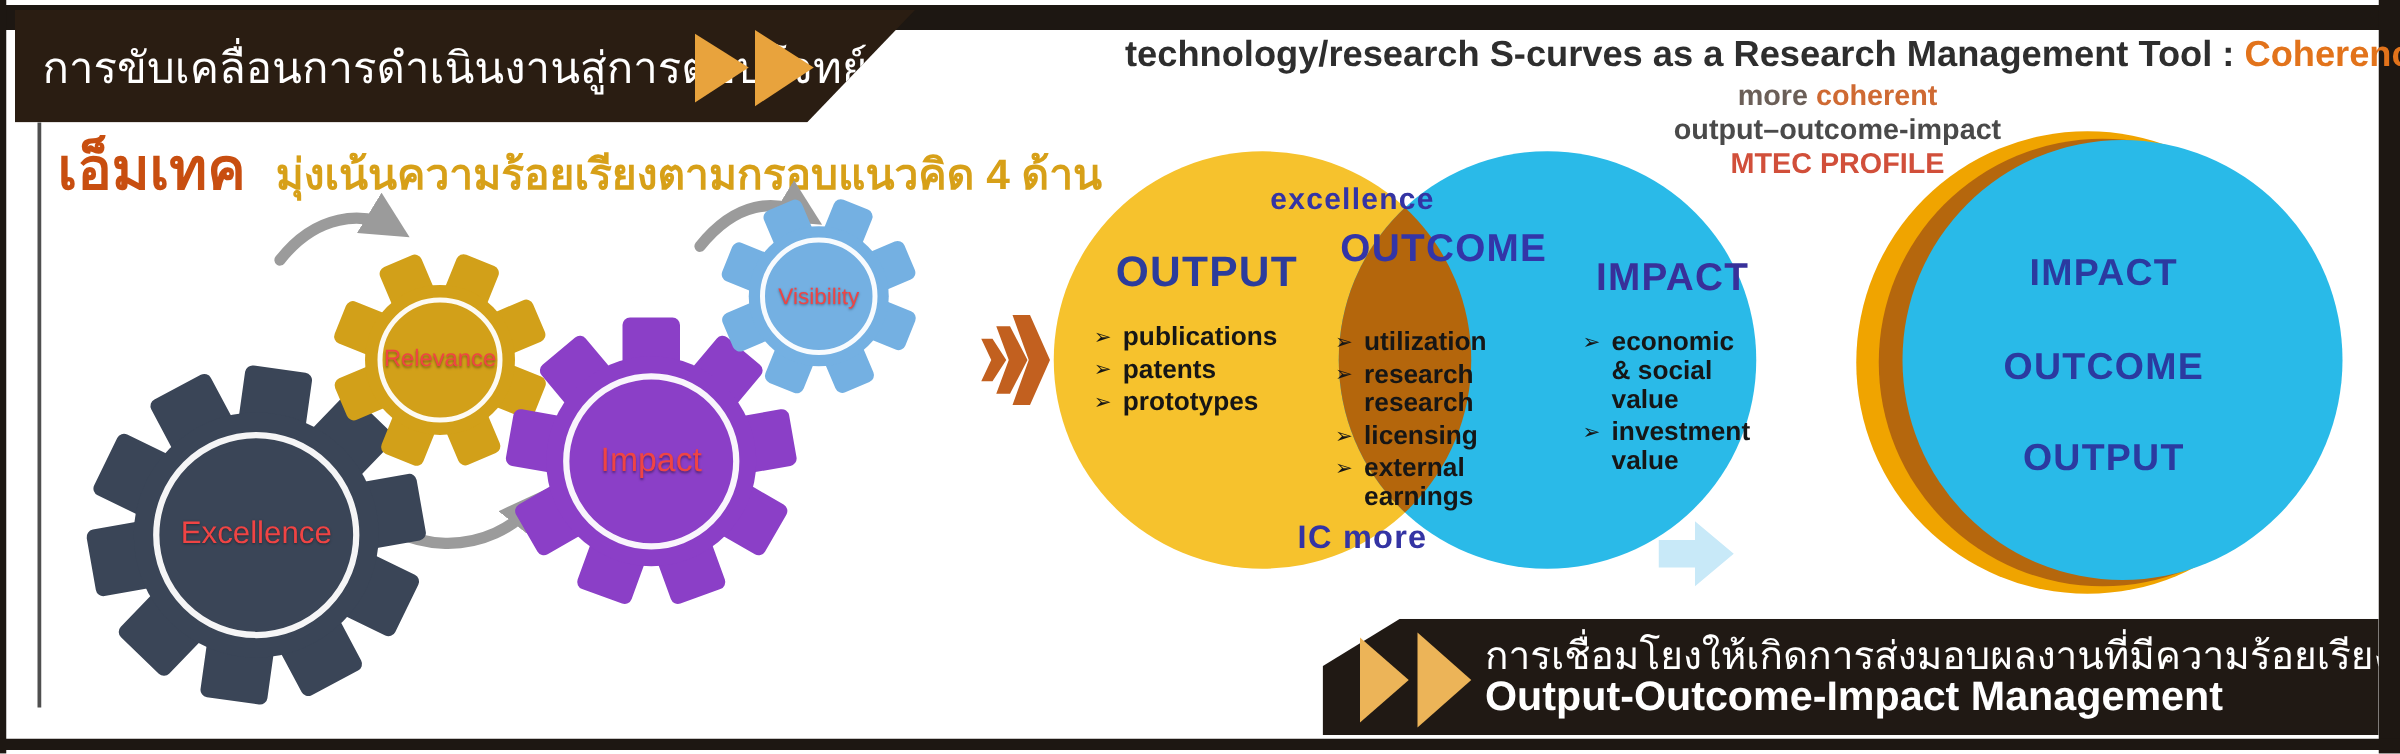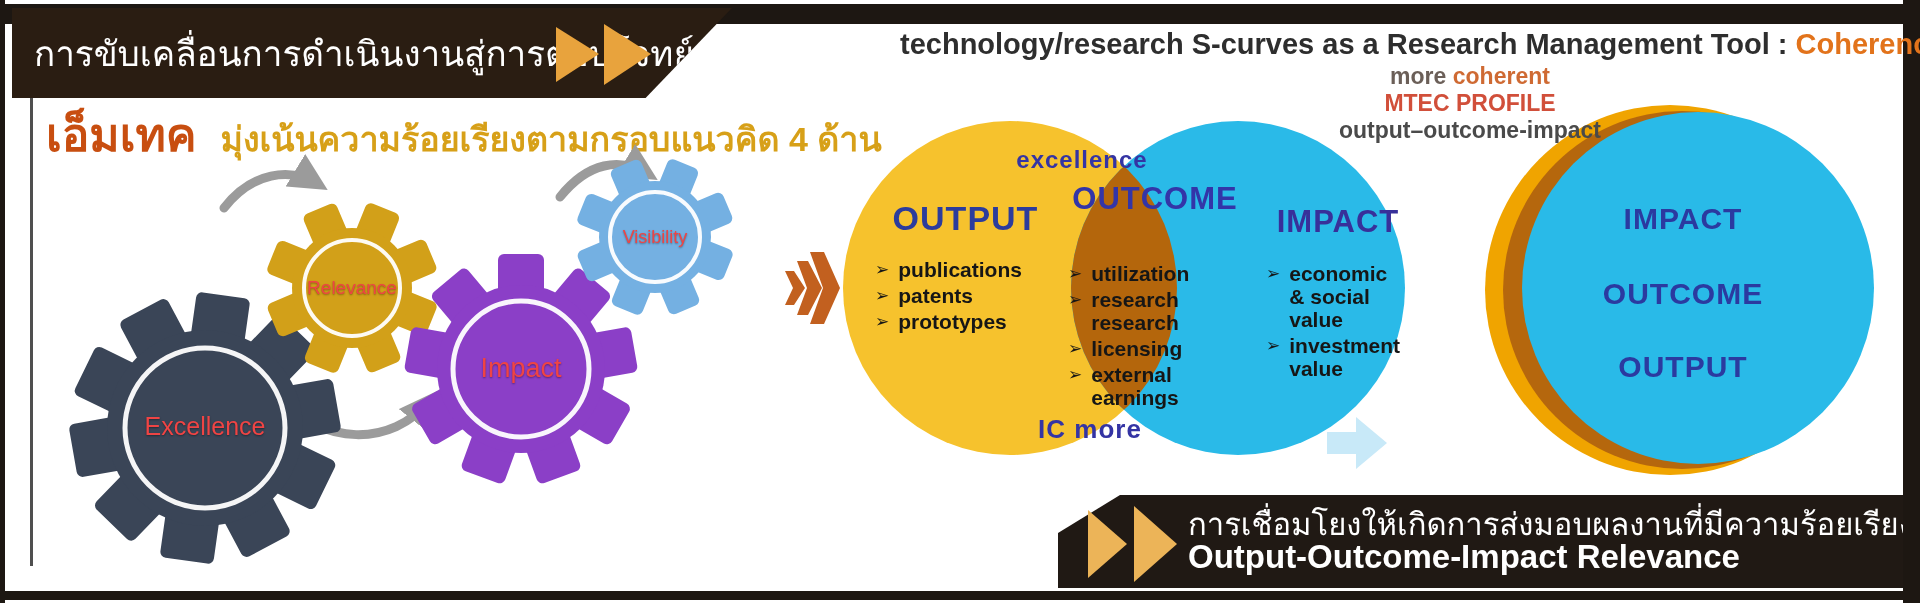--- a/index.html
+++ b/index.html
@@ -57,21 +57,21 @@
   </div>
 
   <div class="abs" id="subtitle">
     <span class="brand" style="color: rgb(200, 78, 16);">เอ็มเทค</span>
     <span class="rest" style="color: rgb(215, 160, 24);">มุ่งเน้นความร้อยเรียงตามกรอบแนวคิด 4 ด้าน</span>
   </div>
   <div class="abs" id="panel-edge"></div>
 
   <div class="abs" id="footer-banner" style="background: rgb(32, 25, 20);">
     <div class="l1">การเชื่อมโยงให้เกิดการส่งมอบผลงานที่มีความร้อยเรียงในมิติ</div>
-    <div class="l2">Output-Outcome-Impact Relevance</div>
+    <div class="l2">Output-Outcome-Impact Management</div>
   </div>
 
   <svg id="art" viewBox="0 0 1920 603">
     <defs>
       <marker id="ah" viewBox="0 0 10 10" refX="7" refY="5" markerWidth="4.2" markerHeight="4.2" orient="auto-start-reverse">
         <path d="M0 0 L10 5 L0 10 z" fill="#9b9b9b"></path>
       </marker>
       <clipPath id="lensClip">
           <circle cx="1010" cy="288" r="167"></circle>
         </clipPath>
@@ -162,22 +162,22 @@
   <div class="abs" id="rtitle">
     <span style="color: rgb(46, 46, 46);">technology/research S-curves as a Research Management Tool :</span>
     <span style="color: rgb(226, 115, 27);">Coherence</span>
   </div>
 
   <div class="abs" id="profile-note">
     <div>
       <span style="color: rgb(107, 95, 88);">more</span>
       <span style="color: rgb(207, 106, 51);">coherent</span>
     </div>
+    <div style="color: rgb(74, 74, 74);">output–outcome-impact</div>
     <div style="color: rgb(209, 79, 58);">MTEC PROFILE</div>
-    <div style="color: rgb(74, 74, 74);">output–outcome-impact</div>
   </div>
 
   <div class="venn-label" style="left: 1002px; top: 146px; width: 160px; font-size: 24px; color: rgb(52, 52, 164);">excellence</div>
   <div class="venn-label" style="left: 883px; top: 199px; width: 165px; font-size: 34px; color: rgb(44, 60, 156);">OUTPUT</div>
   <div class="venn-label" style="left: 1070px; top: 181px; width: 170px; font-size: 31px; color: rgb(51, 53, 168);">OUTCOME</div>
   <div class="venn-label" style="left: 1258px; top: 204px; width: 160px; font-size: 31px; color: rgb(56, 48, 154);">IMPACT</div>
   <div class="venn-label" style="left: 1010px; top: 414px; width: 160px; font-size: 26px; color: rgb(52, 52, 164);">IC more</div>
 
   <ul class="vlist" style="left:875px;top:258px;width:165px;">
     <li>

